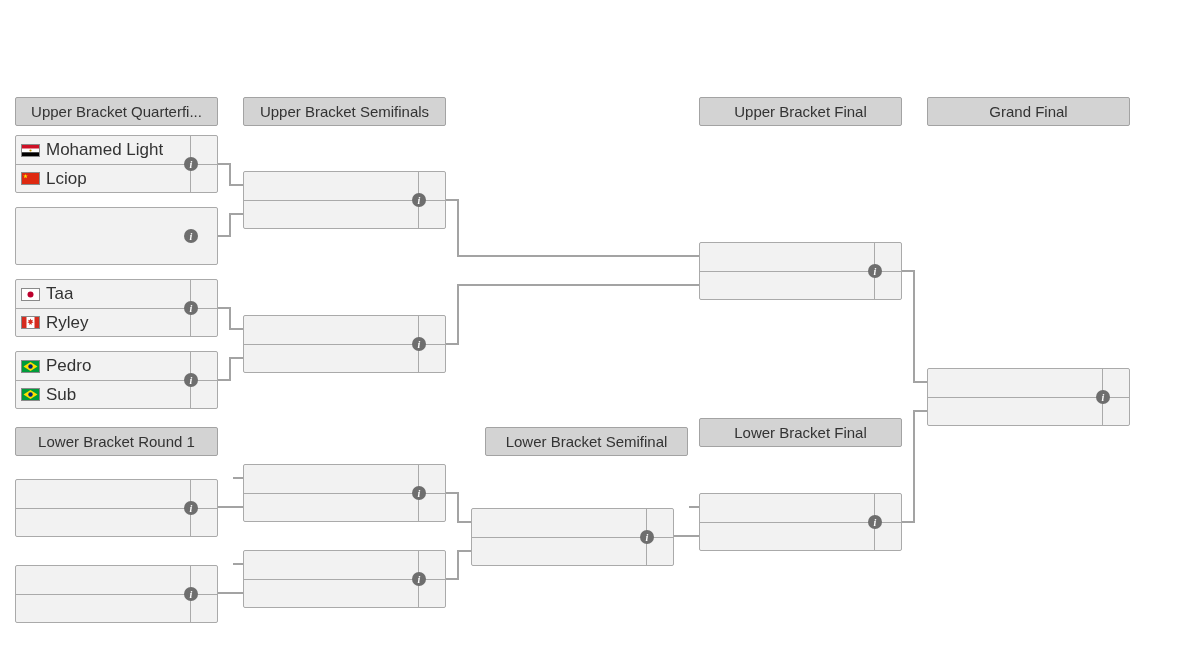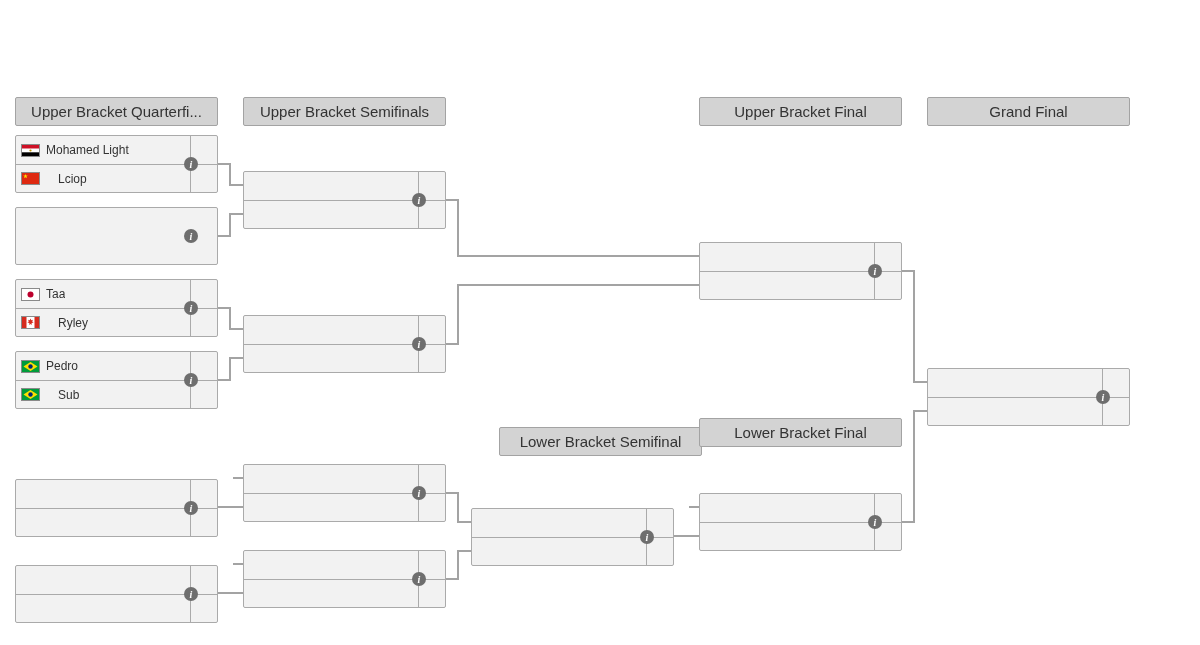--- a/index.html
+++ b/index.html
@@ -14,31 +14,31 @@
     background:#d3d3d3; border:1px solid #a3a3a3; border-radius:2px;
     color:#333; font-size:15px;
     display:flex; align-items:center; justify-content:center;
     white-space:nowrap; overflow:hidden;
   }
   .match {
     position:absolute; width:203px; height:58px;
     background:#f2f2f2; border:1px solid #aaaaaa; border-radius:2px;
   }
   .row { position:relative; height:50%; display:flex; align-items:center; padding-left:5px; }
-  .row + .row { border-top:1px solid #aaaaaa;gap:12px; }
+  .row + .row { border-top:1px solid #aaaaaa; }
   .score {
     position:absolute; right:0; top:0; bottom:0; width:27px;
     border-left:1px solid #aaaaaa;
   }
   .flag {
     display:inline-flex; line-height:0; border:1px solid #8a8a8a;
     width:19px; height:13px; flex:none; background:#fff;
   }
   .pname {
-    font-size:12px; color:#333; margin-left:6px; white-space:nowrap;
+    font-size:17px; color:#333; margin-left:6px; white-space:nowrap;
     overflow:hidden; max-width:140px;
   }
   .info {
     position:absolute; left:175px; top:50%; transform:translate(-50%,-50%);
     width:14px; height:14px; border-radius:50%;
     background:#6e6e6e; color:#fff;
     font-family:"Liberation Serif","DejaVu Serif",serif;
     font-size:10px; font-weight:bold; font-style:italic;
     display:flex; align-items:center; justify-content:center;
     z-index:2; cursor:pointer;
@@ -47,21 +47,22 @@
 </style>
 </head>
 <body>
 
 <div class="bracket">
 
   <div class="hdr" style="left:15px;top:97px">Upper Bracket Quarterfi...</div>
   <div class="hdr" style="left:243px;top:97px">Upper Bracket Semifinals</div>
   <div class="hdr" style="left:699px;top:97px">Upper Bracket Final</div>
   <div class="hdr" style="left:927px;top:97px">Grand Final</div>
-  <div class="hdr" style="left:499px;top:427px">Lower Bracket Semifinal</div>
+  <div class="hdr" style="left:15px;top:427px">Lower Bracket Round 1</div>
+  <div class="hdr" style="left:485px;top:427px">Lower Bracket Semifinal</div>
   <div class="hdr" style="left:699px;top:418px">Lower Bracket Final</div>
 
   <div class="line" style="left:218px;top:163px;width:13px;height:2px"></div>
   <div class="line" style="left:229px;top:163px;width:2px;height:23px"></div>
   <div class="line" style="left:229px;top:184px;width:14px;height:2px"></div>
 
   <div class="line" style="left:218px;top:235px;width:13px;height:2px"></div>
   <div class="line" style="left:229px;top:213px;width:2px;height:24px"></div>
   <div class="line" style="left:229px;top:213px;width:14px;height:2px"></div>
 

